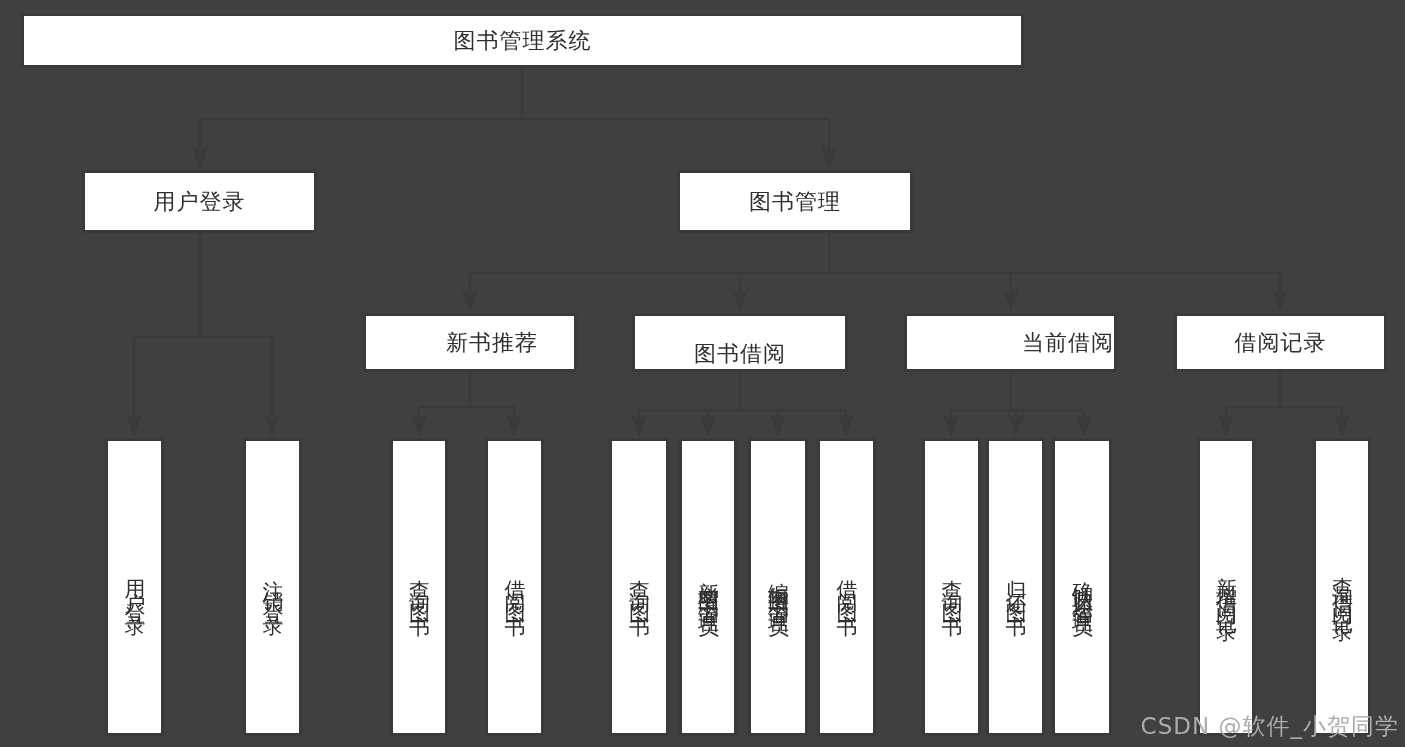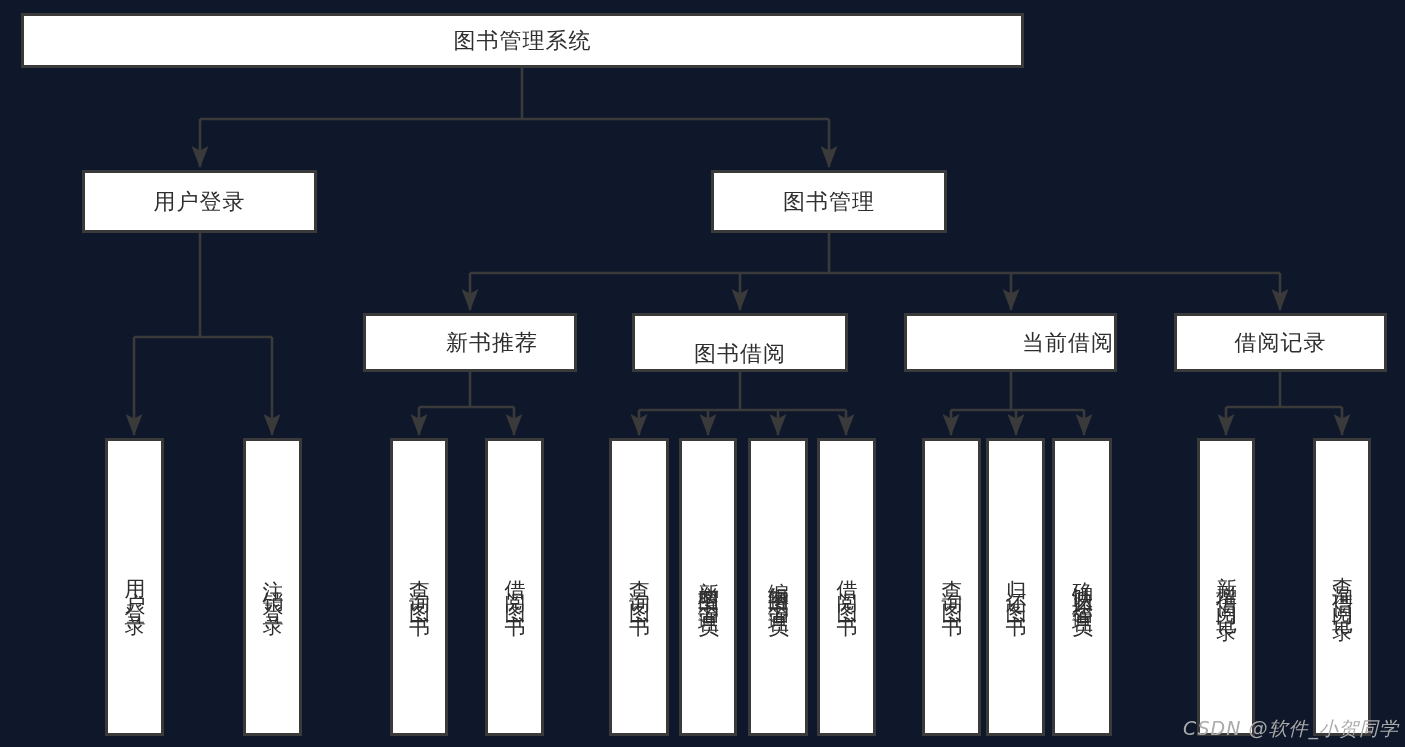--- a/index.html
+++ b/index.html
@@ -5,21 +5,21 @@
   html, body {
     margin: 0;
     padding: 0;
     background: #ffffff;
     font-family: "DejaVu Sans", "Liberation Sans", sans-serif;
   }
   .stage {
     position: relative;
     width: 1405px;
     height: 747px;
-    background: #0f172a;
+    background: #404040;
     overflow: hidden;
   }
   .wires {
     position: absolute;
     left: 0; top: 0;
     width: 1405px;
     height: 747px;
     pointer-events: none;
   }
   .node {
@@ -48,25 +48,24 @@
     line-height: 1;
     white-space: nowrap;
   }
   .ls-lg { letter-spacing: 12px; }
   .ls-md { letter-spacing: 9px; }
   .ls-sm { letter-spacing: 5px; }
   .watermark {
     position: absolute;
     right: 6px;
     bottom: 5px;
-    font-size: 19px;
+    font-size: 23px;
     color: #ababab;
     letter-spacing: 1px;
     z-index: 5;
-    font-style: italic;
   }
 </style>
 </head>
 <body>
 
 <div class="stage">
 
   <svg class="wires" viewBox="0 0 1405 747" xmlns="http://www.w3.org/2000/svg">
     <defs>
       <marker id="arrow" viewBox="0 0 22 17" refX="21" refY="8.5" markerWidth="22" markerHeight="17" markerUnits="userSpaceOnUse" orient="auto">
@@ -132,21 +131,21 @@
     </g>
   </svg>
 
   <div class="node hbox" style="left:21px; top:13px; width:1003px; height:55px;">
     <span>图书管理系统</span>
   </div>
 
   <div class="node hbox" style="left:82px; top:170px; width:235px; height:63px;">
     <span>用户登录</span>
   </div>
-  <div class="node hbox" style="left:711px; top:170px; width:236px; height:63px;">
+  <div class="node hbox" style="left:677px; top:170px; width:236px; height:63px;">
     <span>图书管理</span>
   </div>
 
   <div class="node hbox" style="left:363px; top:313px; width:214px; height:59px;padding-left:44px;">
     <span>新书推荐</span>
   </div>
   <div class="node hbox" style="left:632px; top:313px; width:216px; height:59px;align-items:flex-end;">
     <span>图书借阅</span>
   </div>
   <div class="node hbox" style="left:904px; top:313px; width:213px; height:59px;justify-content:flex-end;">

